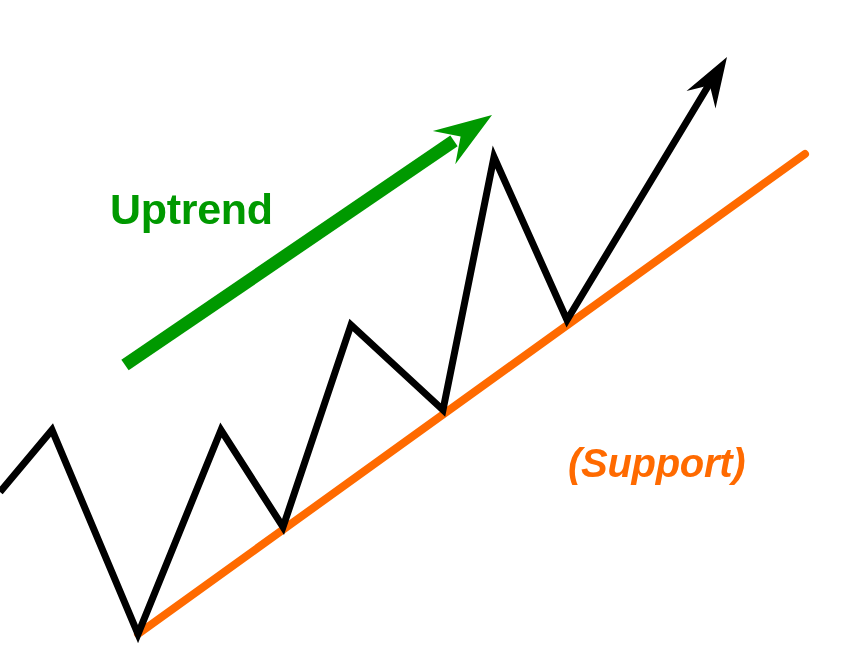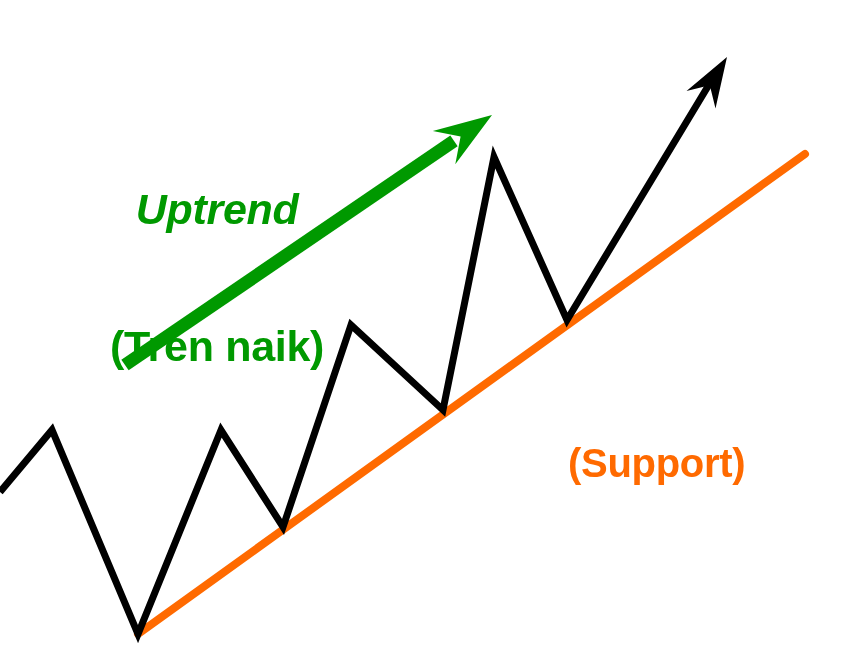--- a/index.html
+++ b/index.html
@@ -35,31 +35,31 @@
     letter-spacing: -0.3px;
     user-select: none;
   }
   #uptrend-label {
     left: 110px;
     top: 96px;
     font-size: 43px;
     color: #009900;
     text-align: center;
   }
-  #uptrend-label .line1 { display: block; font-style: italic; }
+  #uptrend-label .line1 { display: block; }
   #uptrend-label .line2 { display: block; }
   #trendline-label {
     left: 568px;
     top: 357px;
     font-size: 40px;
     color: #ff6a00;
     text-align: left;
   }
   #trendline-label .line1 { display: block; }
-  #trendline-label .line2 { display: block; }
+  #trendline-label .line2 { display: block; font-style: italic; }
 </style>
 </head>
 <body>
 
 <div id="canvas">
 
   <svg id="diagram-svg" viewBox="0 0 850 659" xmlns="http://www.w3.org/2000/svg">
 
     <rect x="0" y="0" width="850" height="659" fill="#ffffff"></rect>
 
@@ -70,20 +70,19 @@
     <polygon points="727.0,57.0 715.5,108.6 709.8,85.2 686.5,90.9" fill="#000000"></polygon>
 
     <line x1="125" y1="365" x2="453.9825876233823" y2="140.89741987508015" stroke="#009900" stroke-width="13" stroke-linecap="butt"></line>
 
     <polygon points="492.0,115.0 455.3,164.2 460.6,136.4 432.8,131.1" fill="#009900"></polygon>
 
   </svg>
 
   <div class="label" id="uptrend-label" style="color: rgb(0, 153, 0);">
     <span class="line1">Uptrend</span>
-    <span class="line2">(Tren naik)</span>
   </div>
 
   <div class="label" id="trendline-label" style="color: rgb(255, 106, 0);">
     <span class="line2">(Support)</span>
   </div>
 
 </div>
 
 </body></html>

